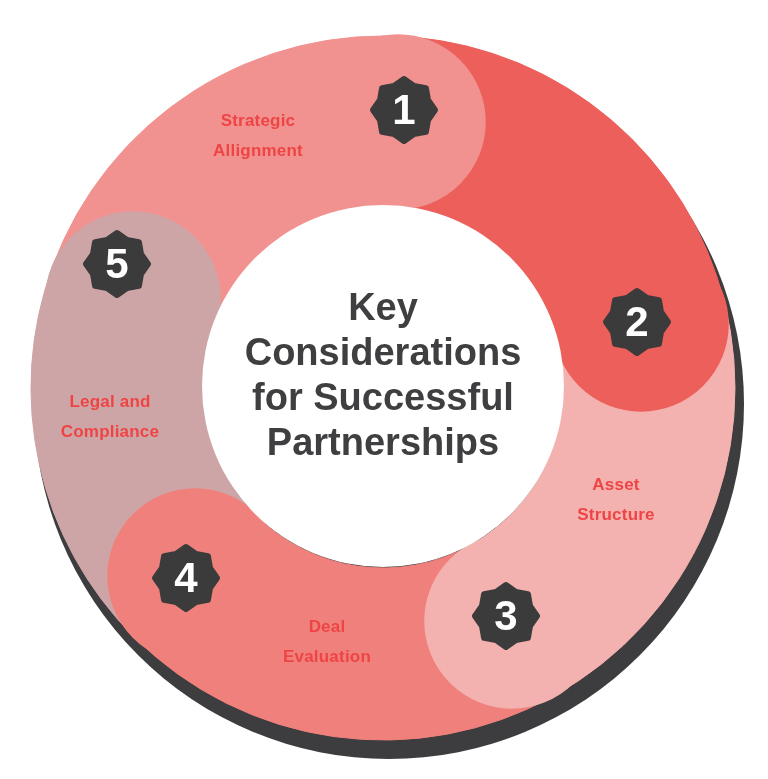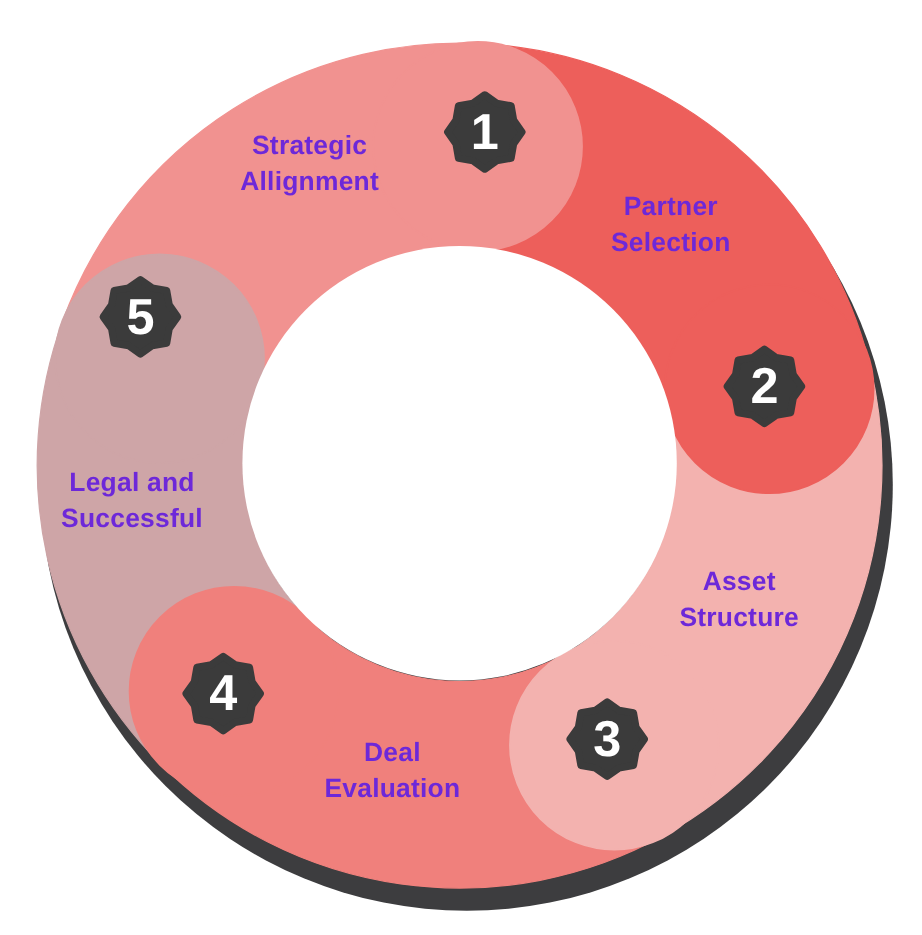--- a/index.html
+++ b/index.html
@@ -37,23 +37,23 @@
     align-items: center;
     justify-content: center;
     color: #ffffff;
     font-weight: 700;
     font-size: 42px;
   }
   .seg-label {
     position: absolute;
     width: 220px;
     text-align: center;
-    color: #6d28d9;
+    color: #ef4444;
     font-weight: 700;
-    font-size: 22px;
+    font-size: 17px;
     line-height: 30px;
     white-space: pre-line;
     letter-spacing: 0.2px;
   }
   .center-title {
     position: absolute;
     left: 213px;
     top: 285px;
     width: 340px;
     text-align: center;
@@ -118,23 +118,25 @@
 
   <div class="badge" style="left:81px; top:228px">
     <svg viewBox="0 0 72 72">
       <polygon class="seal" points="67,36 60,45.9 57.9,57.9 45.9,60 36,67 26.1,60 14.1,57.9 12,45.9 5,36 12,26.1 14.1,14.1 26.1,12 36,5 45.9,12 57.9,14.1 60,26.1" fill="#3B3B3B" stroke="#3B3B3B"></polygon>
     </svg>
     <span class="badge-num">5</span>
   </div>
 
   <div class="seg-label" style="left:148px; top:106px">Strategic
 Allignment</div>
-  <div class="seg-label" style="left:449px; top:157px">Partner
-Selection</div>
   <div class="seg-label" style="left:506px; top:470px">Asset
 Structure</div>
   <div class="seg-label" style="left:217px; top:612px">Deal
 Evaluation</div>
   <div class="seg-label" style="left:0px; top:387px">Legal and
-Successful</div>
+Compliance</div>
 
+  <div class="center-title">Key
+Considerations
+for Successful
+Partnerships</div>
 
 </div>
 
 </body></html>

